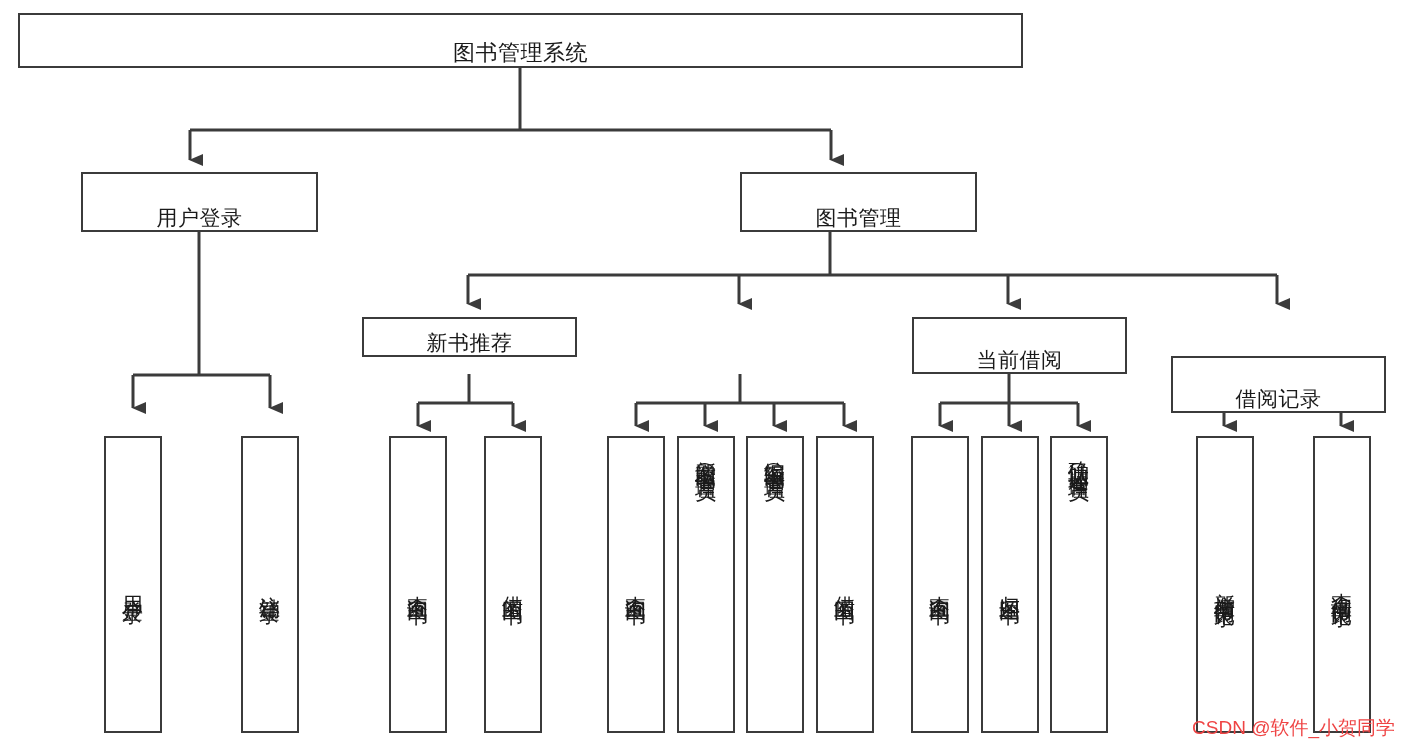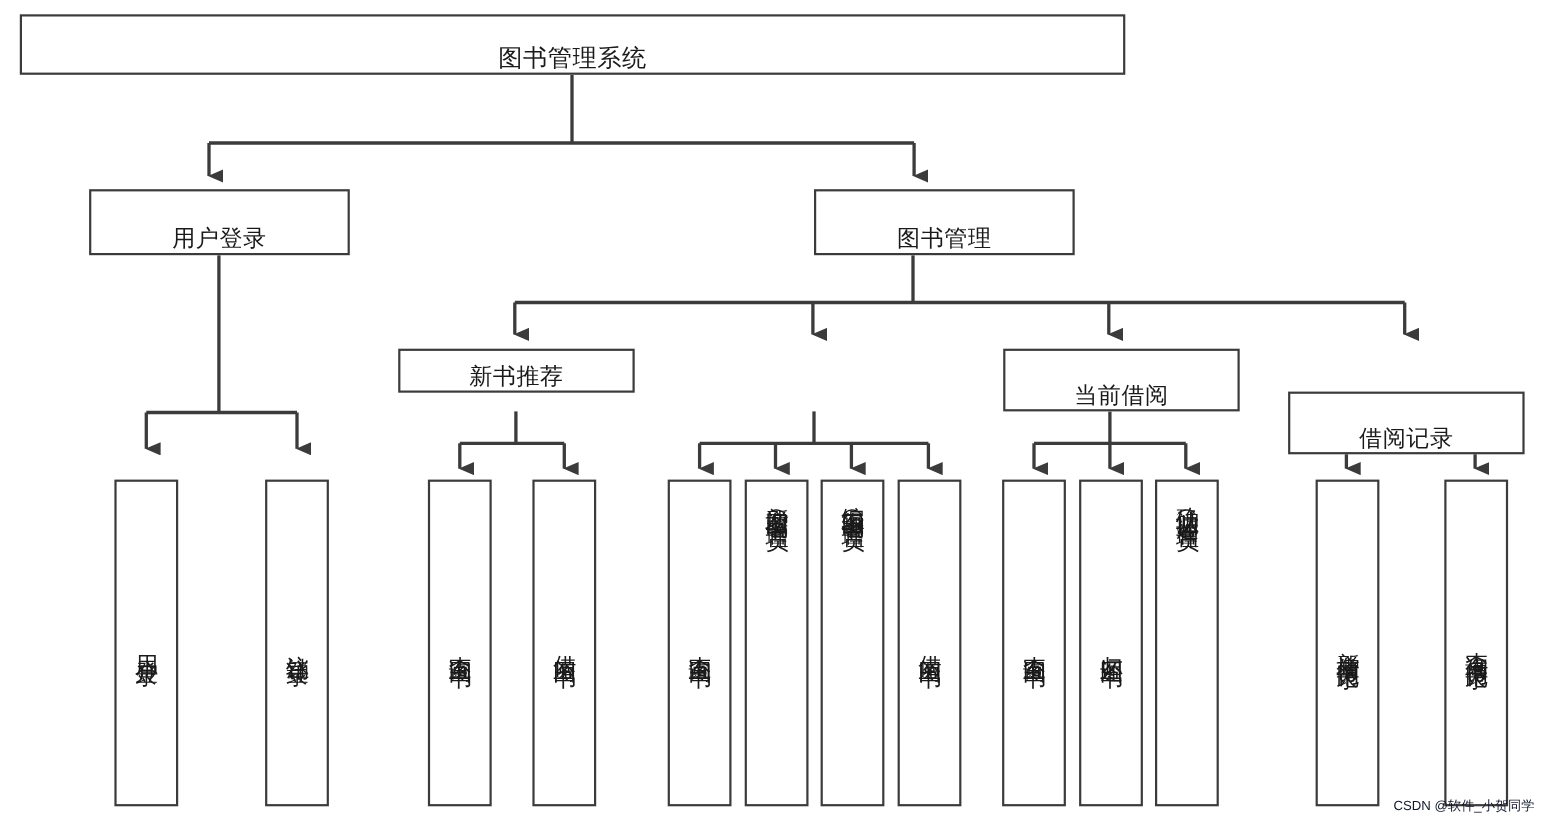--- a/index.html
+++ b/index.html
@@ -66,22 +66,22 @@
   .node.vert.toptext {
     align-items: flex-start;
   }
   .node.vert.toptext .vtext {
     margin-top: 2px;
   }
   #watermark {
     position: absolute;
     right: 10px;
     bottom: 6px;
-    font-size: 12px;
-    color: #0f172a;
+    font-size: 19px;
+    color: #ef4444;
     white-space: nowrap;
     user-select: none;
   }
 </style>
 </head>
 <body>
 
 <div id="diagram-root">
 
   <svg id="edges-layer" viewBox="0 0 1405 747" width="1405" height="747" aria-hidden="true">

